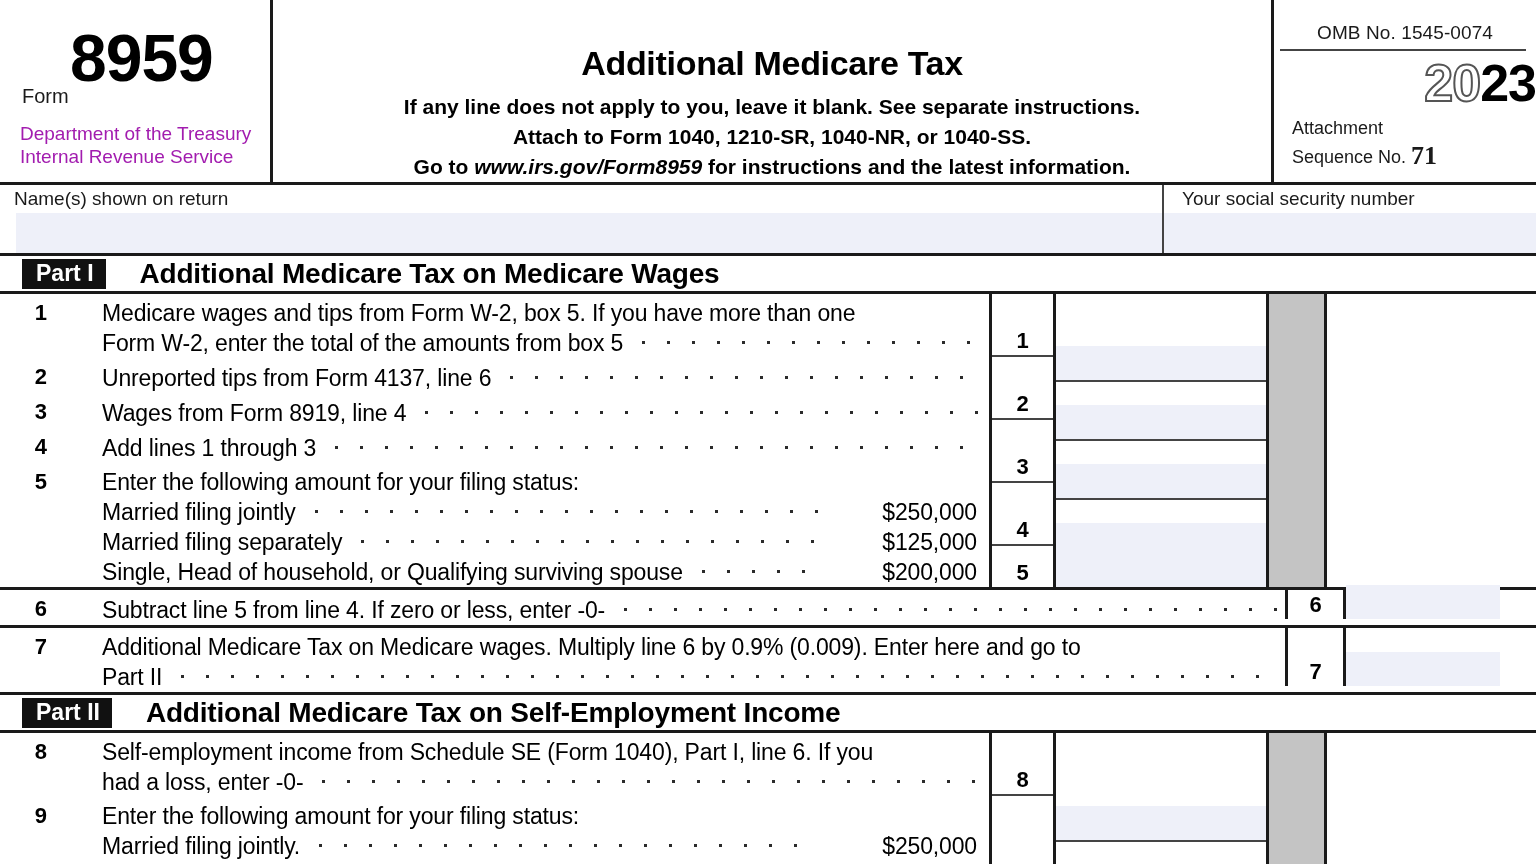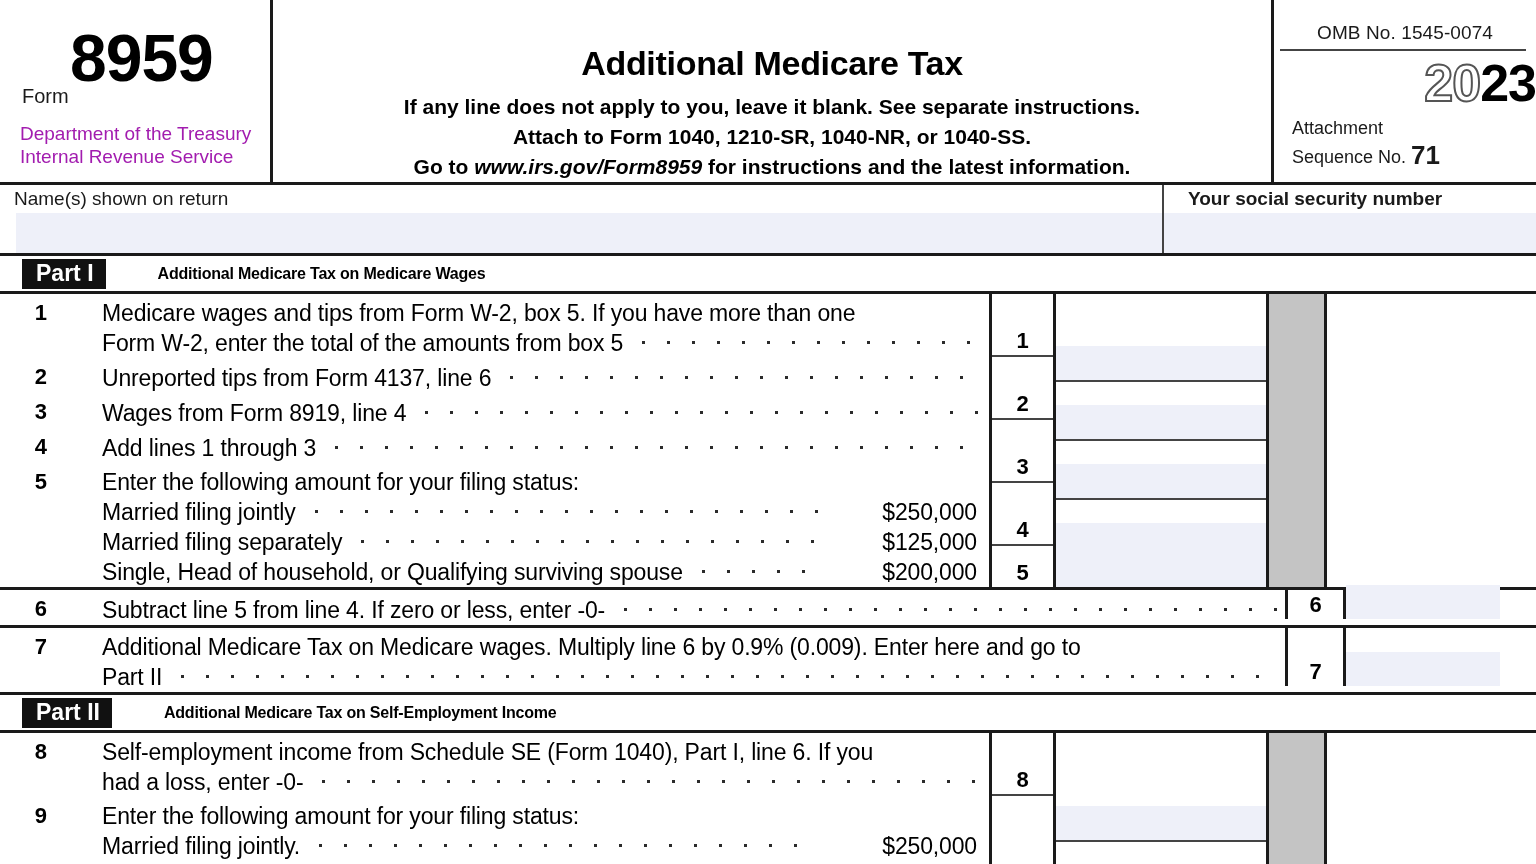--- a/index.html
+++ b/index.html
@@ -115,20 +115,21 @@
     bottom: 11px;
     text-align: left;
     font-size: 18px;
     line-height: 1.2;
     color: #1a1a1a;
   }
   .attach .seqno {
     font-size: 26px;
     font-weight: bold;
     vertical-align: -1px;
+    font-family: Liberation Serif, serif;
   }
 
   
   .namerow {
     display: flex;
     border-top: 3px solid #1a1a1a;
     height: 68px;
   }
   .name-cell {
     flex: 1 1 auto;
@@ -140,21 +141,21 @@
     flex: 0 0 372px;
     position: relative;
   }
   .cell-label {
     position: absolute;
     top: 3px;
     left: 14px;
     font-size: 19px;
     color: #1a1a1a;
   }
-  .ssn-cell .cell-label { left: 24px; font-weight: bold; }
+  .ssn-cell .cell-label { left: 18px; font-weight: normal; }
   .cell-fill {
     position: absolute;
     left: 0; right: 0;
     top: 28px; bottom: 0;
     background: #eef0f9;
   }
   .name-cell .cell-fill { left: 16px; }
 
   
   .part-banner {
@@ -167,23 +168,23 @@
   .part-tag {
     background: #111;
     color: #fff;
     font-size: 23px;
     font-weight: bold;
     padding: 3px 12px 4px 14px;
     margin-left: 22px;
     line-height: 1;
   }
   .part-title {
-    font-size: 16px;
-    font-weight: bold;
-    margin-left: 52px;
+    font-size: 28px;
+    font-weight: bold;
+    margin-left: 34px;
     letter-spacing: -0.2px;
   }
 
   
   .section {
     border-top: 3px solid #1a1a1a;
   }
   .lrow {
     display: flex;
     align-items: stretch;

